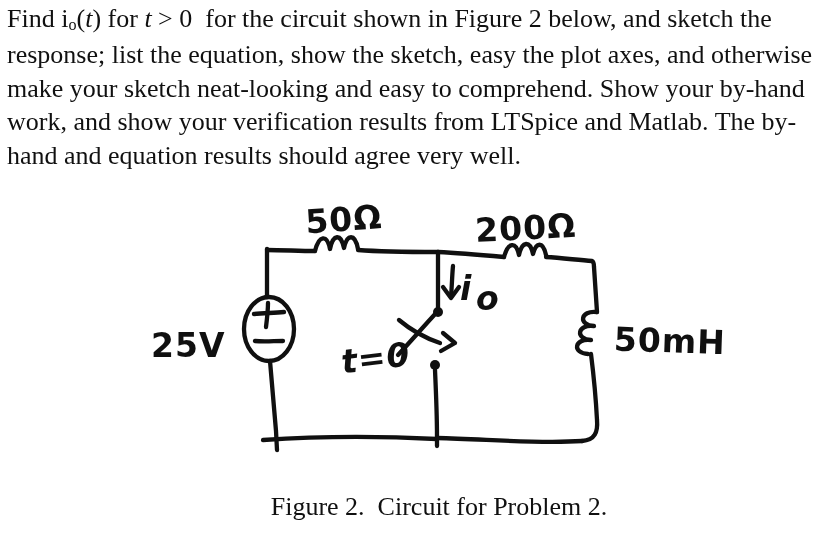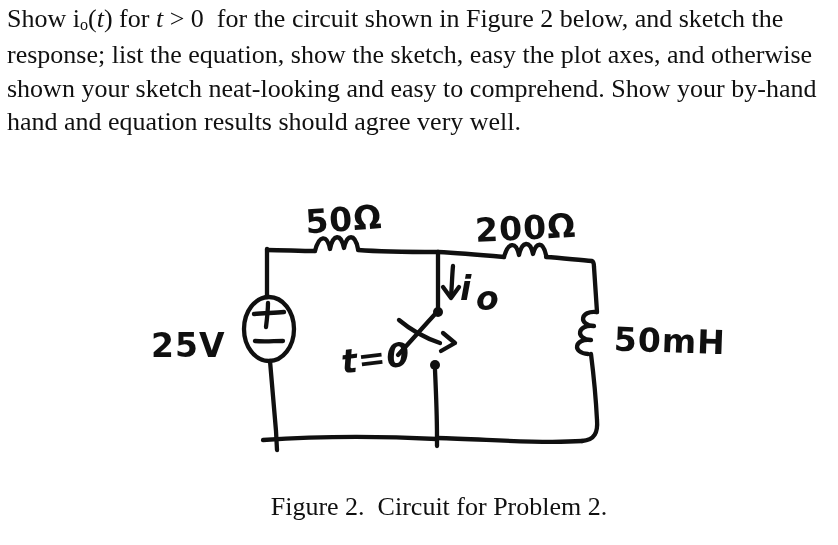--- a/index.html
+++ b/index.html
@@ -43,23 +43,24 @@
     box-sizing:border-box; padding-left:40px;
     text-align:center; font-size:26px; white-space:pre;
   }
 </style>
 </head>
 <body>
 
 <div class="page">
 
   <div class="problem">
-    <div class="pline"><span>Show i</span><span class="sub">o</span><span>(</span><span class="it">t</span><span>) for </span><span class="it">t</span><span> &gt; 0  for the circuit shown in Figure 2 below, and sketch the</span></div>
+    <div class="pline"><span>Find i</span><span class="sub">o</span><span>(</span><span class="it">t</span><span>) for </span><span class="it">t</span><span> &gt; 0  for the circuit shown in Figure 2 below, and sketch the</span></div>
     <div class="pline">response; list the equation, show the sketch, easy the plot axes, and otherwise</div>
-    <div class="pline">shown your sketch neat-looking and easy to comprehend. Show your by-hand</div>
+    <div class="pline">make your sketch neat-looking and easy to comprehend. Show your by-hand</div>
+    <div class="pline">work, and show your verification results from LTSpice and Matlab. The by-</div>
     <div class="pline">hand and equation results should agree very well.</div>
   </div>
 
   <svg class="circuit" width="838" height="545" viewBox="0 0 838 545">
 
     <path class="ink" d="M 267 249 C 267 265 267 281 267 297"></path>
     <path class="ink" d="M 267 250 C 283 250 299 251 315 251"></path>
     <path class="ink" d="M 315 251 c 4 -16 12 -17 15 -2 c 3 -15 11 -16 14 -1 c 3 -14 11 -15 14 1"></path>
     <path class="ink" d="M 358 250 C 384 252 411 252 438 252"></path>
 

